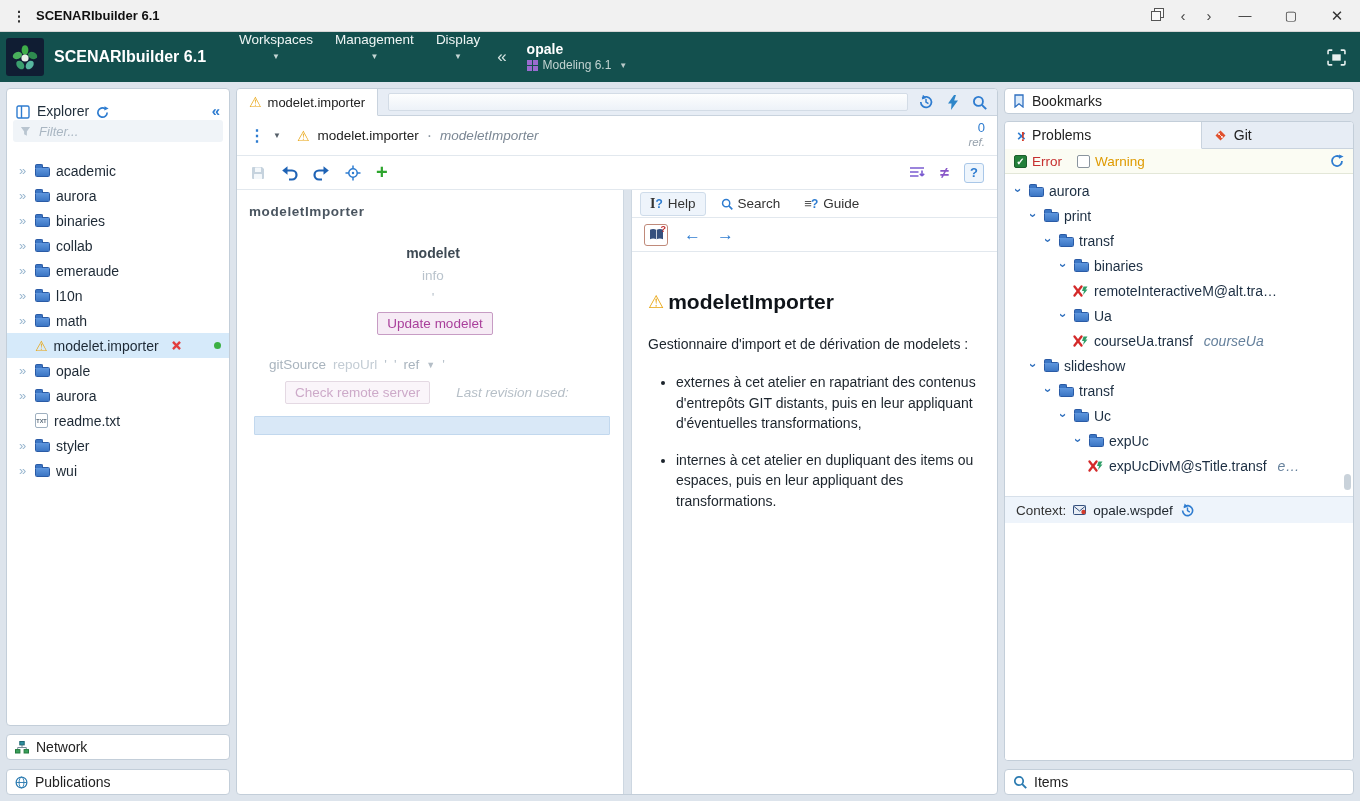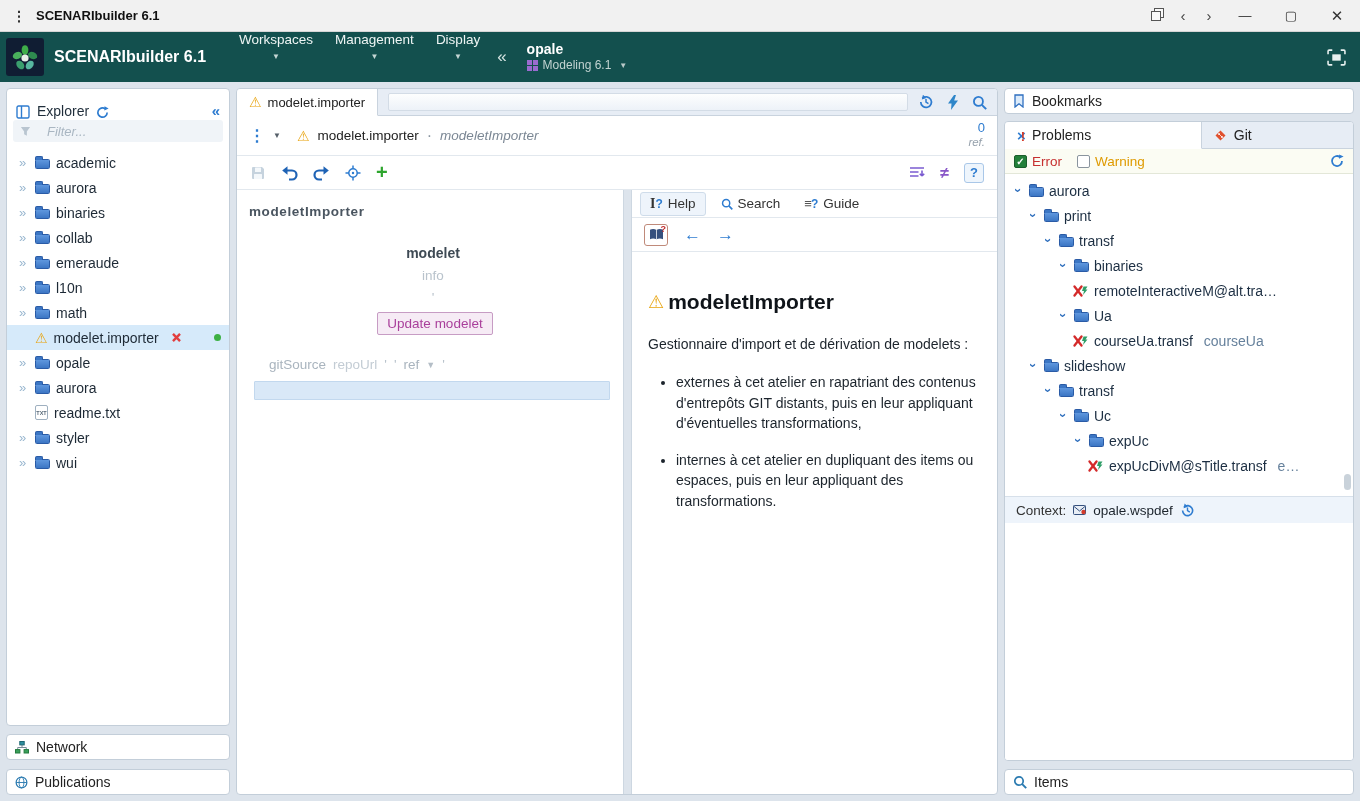--- a/index.html
+++ b/index.html
@@ -42,22 +42,22 @@
 
   .hbar { height:26px; background:#fff; border:1px solid #c3ced9; border-radius:4px;
     display:flex; align-items:center; gap:7px; padding:0 8px; font-size:14px; color:#222; flex:0 0 auto; }
 
   
   .explorer { flex:1 1 auto; display:flex; flex-direction:column; min-height:0; overflow:hidden; }
   .x-head { height:30px; display:flex; align-items:flex-end; gap:7px; padding:0 9px; flex:0 0 auto; }
   .x-title { font-size:14px; color:#1f2d3a; }
   .x-refresh { display:flex; }
   .x-collapse { margin-left:auto; color:#2e7cd0; font-size:15px; font-weight:bold; }
-  .x-filter { margin:1px 6px 4px 6px; height:22px; background:#f0f4f8; border-radius:3px;
-    display:flex; align-items:center; gap:14px; padding:0 7px; flex:0 0 auto; }
+  .x-filter { margin:1px 6px 12px 6px; height:22px; background:#f0f4f8; border-radius:3px;
+    display:flex; align-items:center; gap:6px; padding:0 7px; flex:0 0 auto; }
   .x-filter input { border:none; background:transparent; outline:none; font-family:inherit;
     font-size:13px; width:100%; color:#333; }
   .x-filter input::placeholder { font-style:italic; color:#a9b6c2; }
   .x-tree { flex:1; overflow:hidden; padding-top:4px; }
   .x-row { height:25px; display:flex; align-items:center; gap:6px; padding:0 6px 0 9px; font-size:14px; }
   .x-row .lbl { color:#1d2935; white-space:nowrap; }
   .x-row.selected { background:#d6eafa; }
   .chev { color:#98b6cf; font-size:13px; width:13px; flex:0 0 auto; text-align:center; }
   .chev.empty { visibility:hidden; }
   .folder { position:relative; width:15px; height:10px; background:linear-gradient(#5f97de,#3c76c4);
@@ -158,21 +158,21 @@
   .cb.checked { background:#23803a; border-color:#1b5e2c; color:#fff; font-size:10px; font-weight:bold; }
   .flabel-err { color:#c62f2f; font-size:13.5px; margin-right:10px; }
   .flabel-warn { color:#df9a00; font-size:13.5px; }
   .p-refresh { margin-left:auto; display:flex; }
   .ptree { height:322px; padding-top:4px; position:relative; overflow:hidden; flex:0 0 auto; }
   .p-row { height:25px; display:flex; align-items:center; gap:5px; font-size:14px;
     padding-left:calc(8px + var(--lvl,0)*15px); white-space:nowrap; }
   .p-row .lbl { color:#1c2e42; }
   .pchev { display:inline-block; transform:rotate(90deg); color:#2f6fbd; font-weight:bold; font-size:13px;
     width:11px; text-align:center; flex:0 0 auto; }
-  .sfx { color:#66819c; margin-left:6px; }
+  .sfx { font-style:italic; color:#66819c; margin-left:6px; }
   .scroll-thumb { position:absolute; right:2px; bottom:6px; width:7px; height:16px; background:#c9d2da; border-radius:4px; }
   .ctxrow { height:27px; display:flex; align-items:center; gap:7px; padding:0 11px; background:#eef4fb;
     border-top:1px solid #d7e0ea; font-size:13.5px; flex:0 0 auto; }
   .ctx-label { color:#333; }
   .ctx-value { color:#1c242c; }
   .p-filler { flex:1; background:#fff; }
 
   .ic { display:inline-flex; flex:0 0 auto; }
 </style>
 </head>
@@ -482,20 +482,25 @@
           </div>
           <div class="f-row r2">
             <span class="f-label-dis">gitSource</span>
             <span class="f-attr-dis">repoUrl</span>
             <span class="f-quote">'</span>
             <span class="f-quote">'</span>
             <span class="f-label-dis">ref</span>
             <span class="f-dd">▼</span>
             <span class="f-quote">'</span>
           </div>
+          <div class="f-row r3">
+            <button class="btn-check">Check remote server</button>
+            <span class="f-last"></span>
+              <span class="f-last">Last revision used:</span>
+          </div>
           <input class="f-input" style="">
         </div>
 
         <div class="divider"></div>
 
         <div class="help-area">
           <div class="help-tabs">
             <span class="help-tab active">
               <span><span class="i-serif">I</span><span class="q-blue">?</span></span>
               <span>Help</span>

